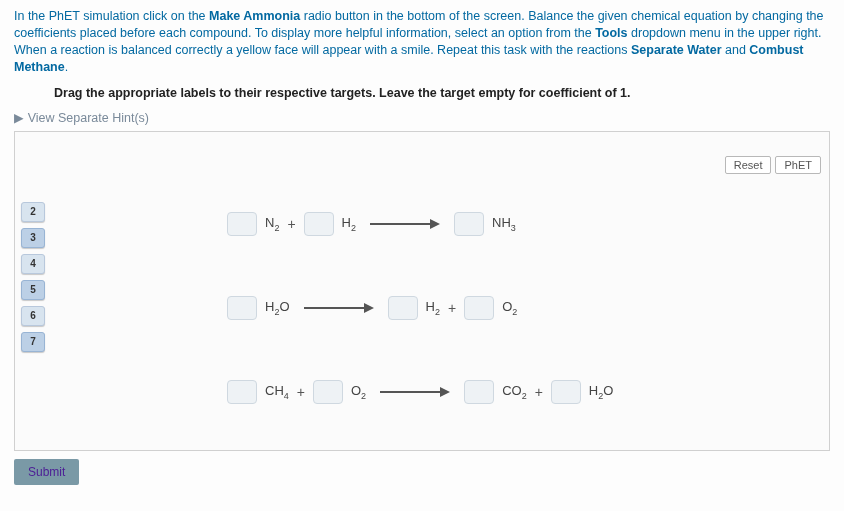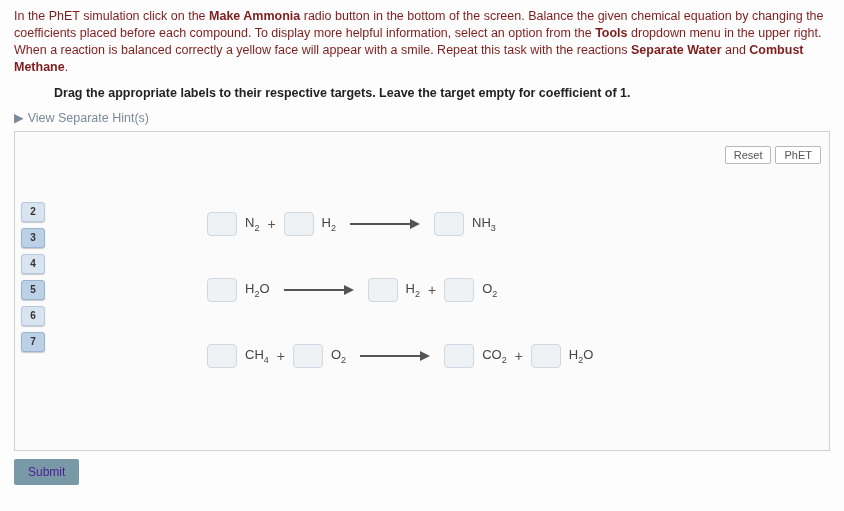--- a/index.html
+++ b/index.html
@@ -6,53 +6,53 @@
   body {
     font-family: Arial, Helvetica, sans-serif;
     background: #fdfdfd;
     color: #222;
     width: 844px;
     height: 511px;
     overflow: hidden;
     padding: 8px 14px 0 14px;
     font-size: 12.5px;
   }
-  .instr { color:#7f1d1d; line-height:1.35; font-size:12.5px; filter:blur(0.3px); }
+  .instr { color:#0369a1; line-height:1.35; font-size:12.5px; filter:blur(0.3px); }
   .instr b { font-weight:bold; }
   .dragline { margin-top:10px; font-size:12.5px; color:#222; font-weight:bold;padding-left:40px; }
   .hints { margin-top:10px; color:#7a8a9a; font-size:12.5px; }
   .hints .tri { display:inline-block; margin-right:4px; color:#7a8a9a; }
   .panel {
     border:1px solid #d0d0d0;
     background:#fbfbfb;
     margin-top:6px;
     height:320px;
     position:relative;
     padding:10px;
   }
-  .toprt { position:absolute; right:8px; top:14px; display:flex; gap:4px; }
+  .toprt { position:absolute; right:8px; top:24px; display:flex; gap:4px; }
   .btn-sm {
     border:1px solid #b8b8b8; background:#fff; color:#555;
     font-size:11px; padding:2px 8px; border-radius:2px; cursor:pointer;
   }
   .left-tiles {
     position:absolute; left:6px; top:70px;
     display:flex; flex-direction:column; gap:6px;
   }
   .tile {
     width:24px; height:20px; border-radius:3px;
     background:#bcd0e6; border:1px solid #98b4d4;
     color:#333; font-size:10px; font-weight:bold;
     display:flex; align-items:center; justify-content:center;
     cursor:move; box-shadow:0 1px 1px rgba(0,0,0,0.2);
   }
   .tile.lt { background:#d8e4ef; border-color:#b8c8dc; }
   .eq-area {
-    position:absolute; left:192px; top:80px; right:80px;
-    display:flex; flex-direction:column; gap:42px;
+    position:absolute; left:212px; top:80px; right:80px;
+    display:flex; flex-direction:column; gap:60px;
   }
   .eq-row { display:flex; align-items:center; gap:8px; font-size:13px; color:#444; }
   .slot {
     width:30px; height:24px; border-radius:4px;
     background:#eef2f5; border:1px solid #cfd8e0;
     display:inline-block;
   }
   .op { color:#555; font-size:14px; }
   .arrow { display:inline-flex; align-items:center; margin:0 6px;}
   .arrow-line { width:60px; height:2px; background:#555; }

